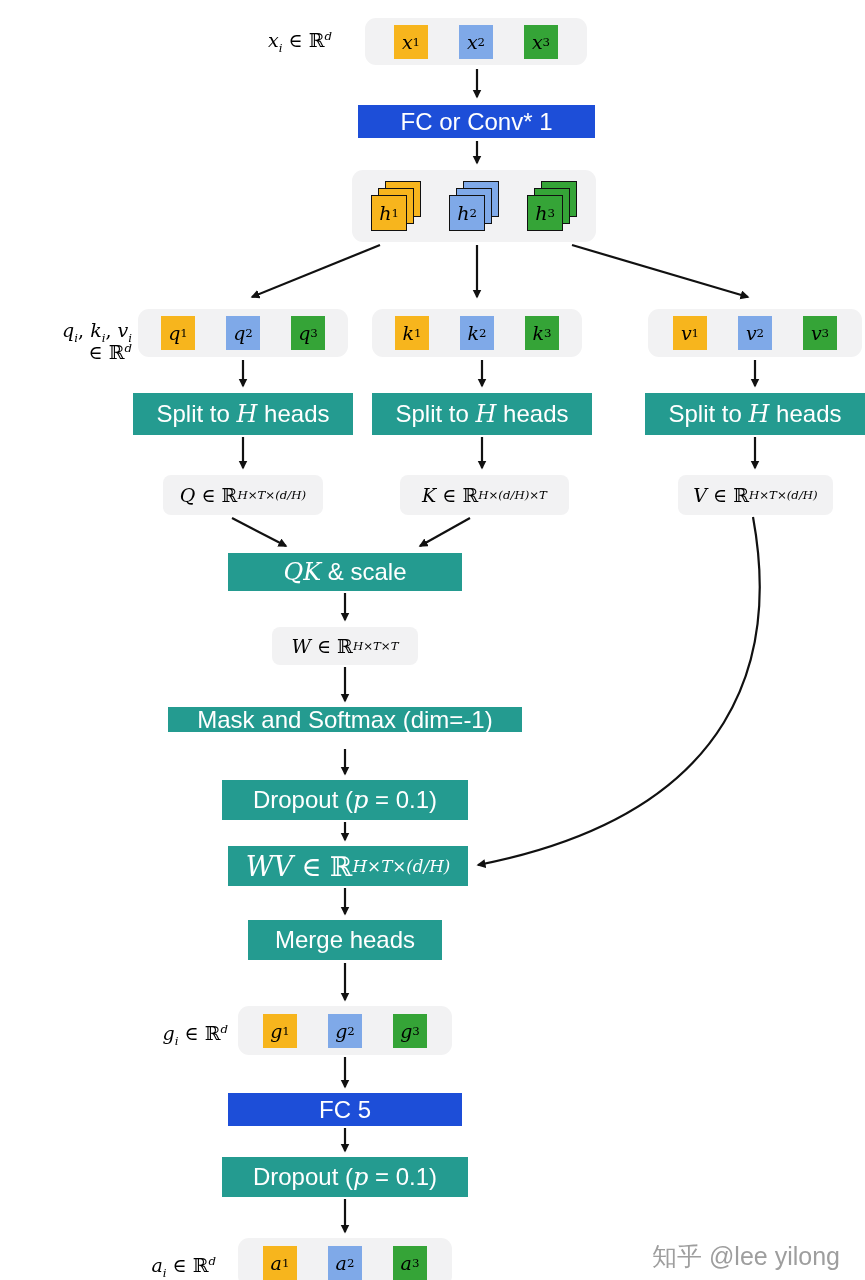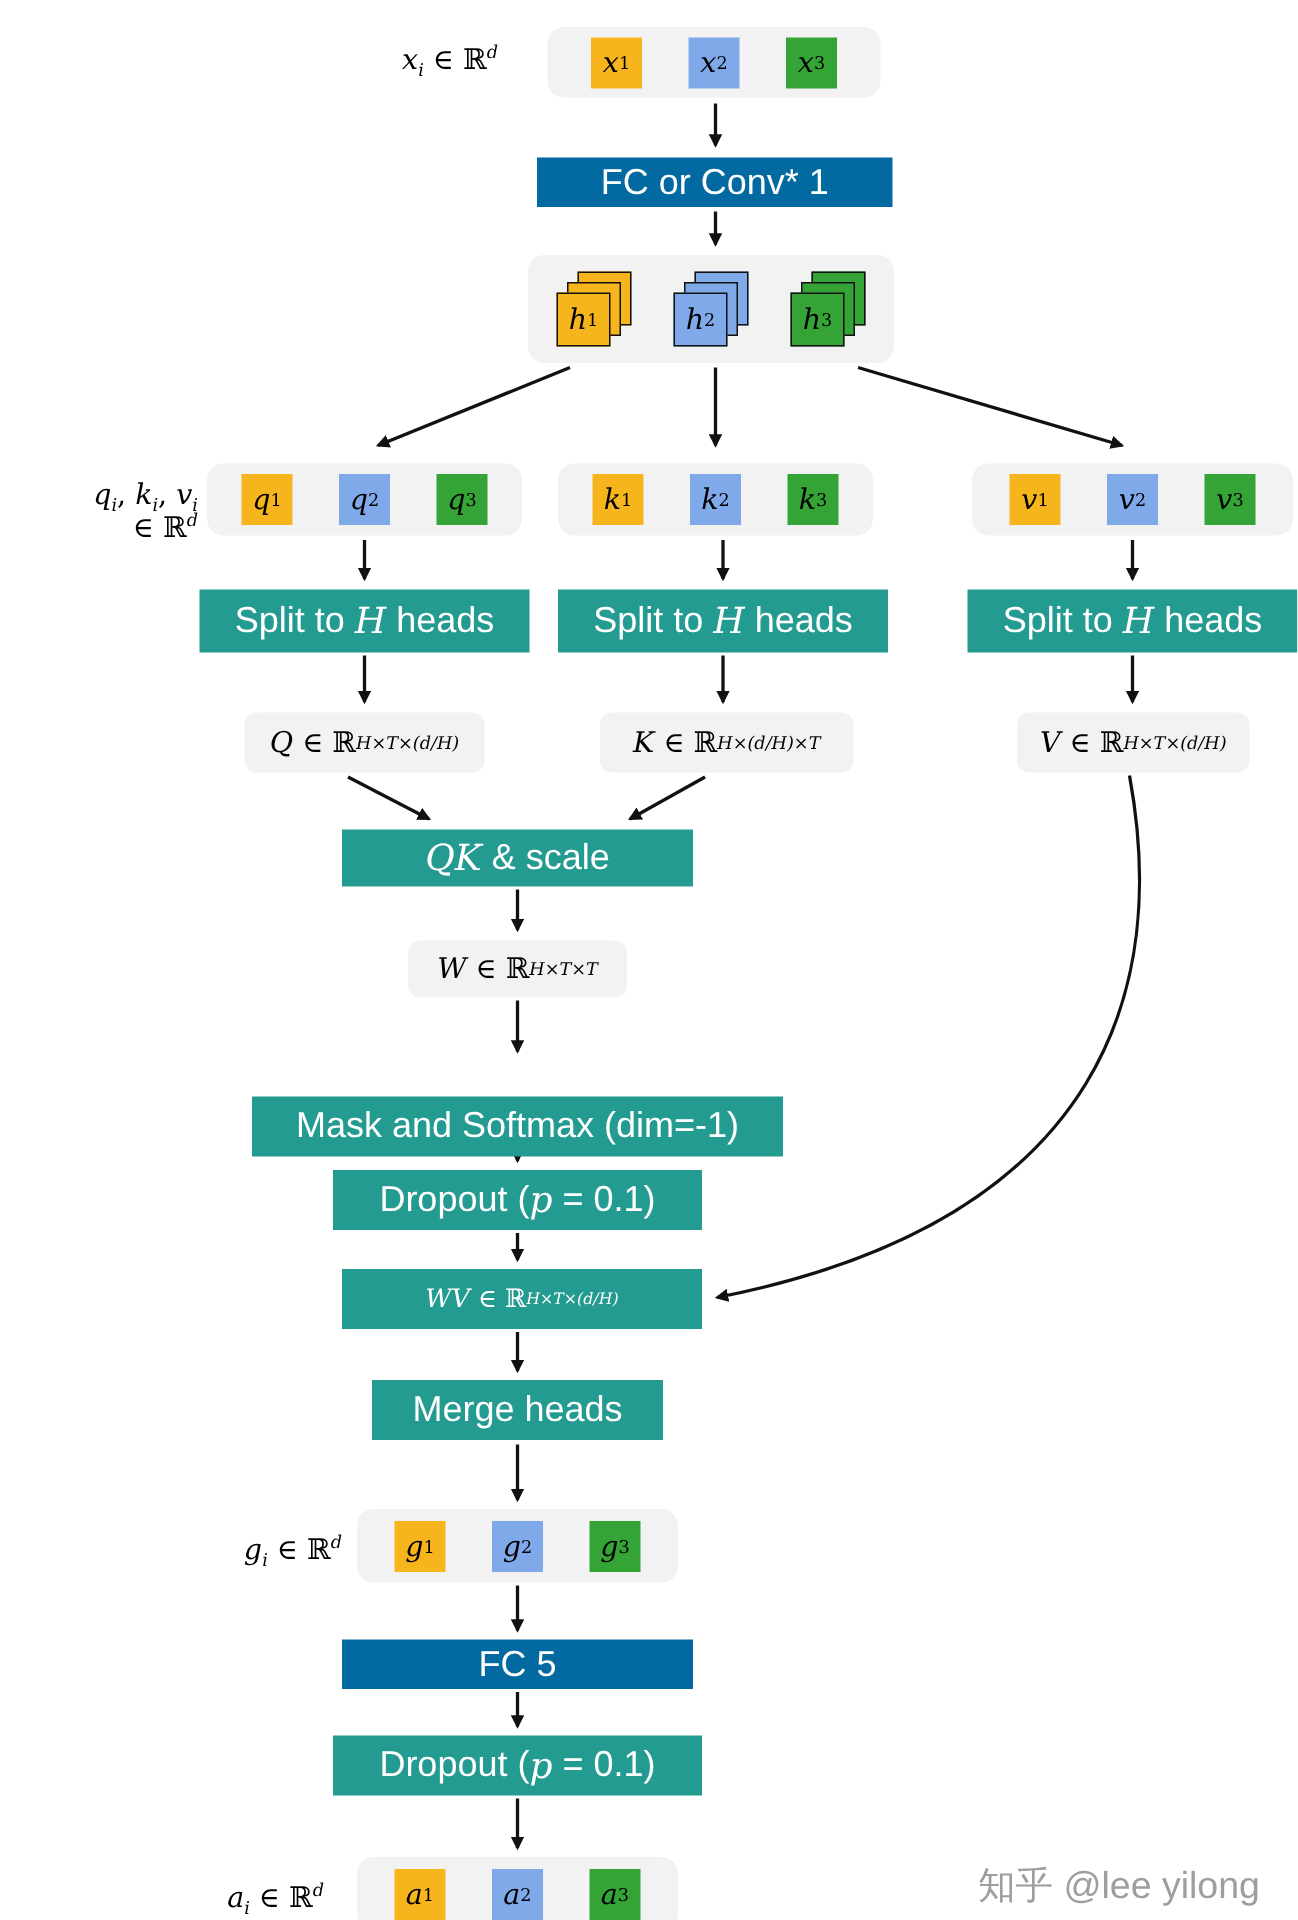--- a/index.html
+++ b/index.html
@@ -24,24 +24,24 @@
   .layer.l1 { left:14px; top:0; }
   .layer.l2 { left:7px; top:7px; }
   .layer.front { left:0; top:14px; display:flex; align-items:center; justify-content:center;
                  font-family:"DejaVu Serif", serif; font-size:19px; }
   .layer.front sub { font-style:normal; }
 
   
   .op { position:absolute; display:flex; align-items:center; justify-content:center;
         color:#fff; font-size:24px; font-family:"Liberation Sans", sans-serif; }
   .op.teal  { background:#249B90; }
-  .op.black { background:#0369a1; }
+  .op.black { background:#1d4ed8; }
   .op span { white-space:pre; }
   .op .mvar { font-family:"DejaVu Serif", serif; font-style:italic; }
-  .op.mathbox { font-family:"DejaVu Serif", serif; font-style:italic; font-size:17px; }
+  .op.mathbox { font-family:"DejaVu Serif", serif; font-style:italic; font-size:27px; }
 
   
   .mathchip { position:absolute; background:#F2F2F3; border-radius:8px;
               display:flex; align-items:center; justify-content:center;
               font-family:"DejaVu Serif", serif; font-style:italic; font-size:19px; color:#000; }
 
   
   .mlabel { position:absolute; font-family:"DejaVu Serif", serif; font-style:italic;
             font-size:19px; color:#000; }
   .mlabel sub { font-style:italic; }
@@ -222,21 +222,21 @@
       <span class="mvar">QK</span>
       <span> &amp; scale</span>
     </div>
 
   <div class="mathchip" style="left:272px; top:614px; width:146px; height:38px;">
       <span class="mvar">W</span>
       <span class="mset"> ∈ ℝ</span>
       <sup>H×T×T</sup>
     </div>
 
-  <div class="op teal" style="left:168px; top:718px; width:354px; height:40px;">
+  <div class="op teal" style="left:168px; top:694px; width:354px; height:25px;">
       <span>Mask and Softmax (dim=-1)</span>
     </div>
 
   <div class="op teal" style="left:222px; top:767px; width:246px; height:40px;">
       <span>Dropout (</span>
       <span class="mvar">p</span>
       <span> = 0.1)</span>
     </div>
 
   <div class="op teal mathbox" style="left:228px; top:833px; width:240px; height:40px;">

